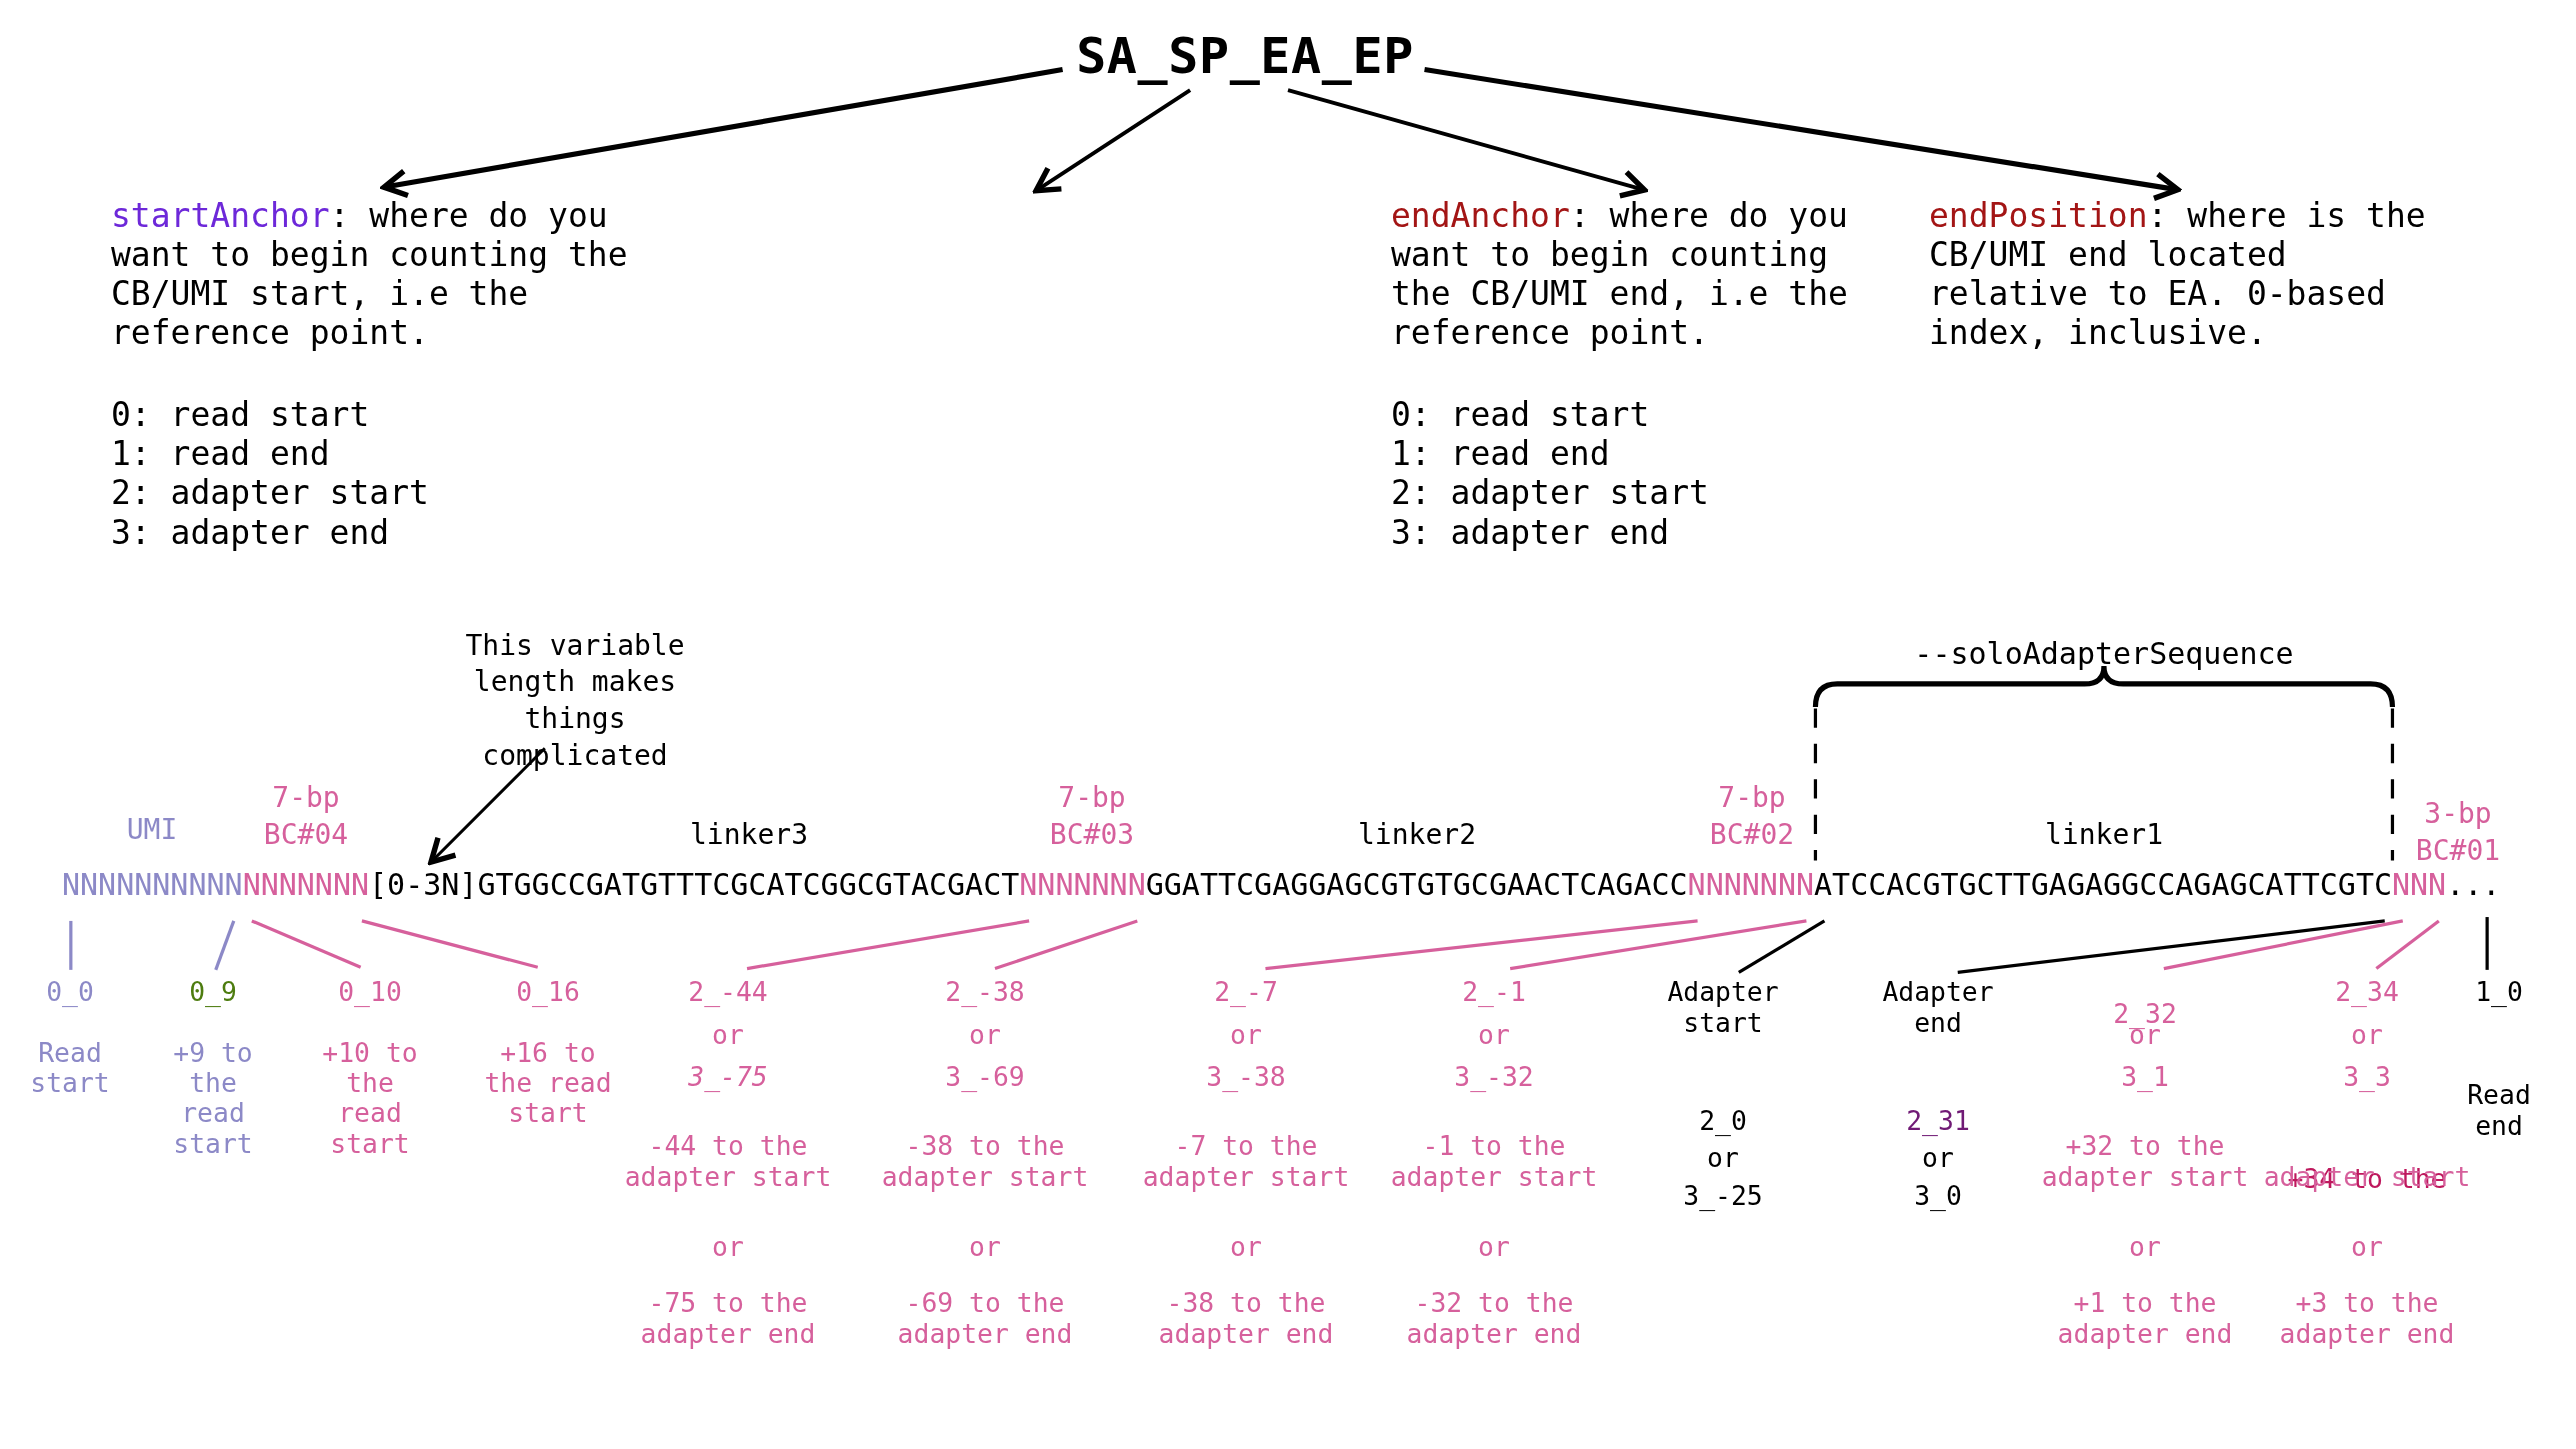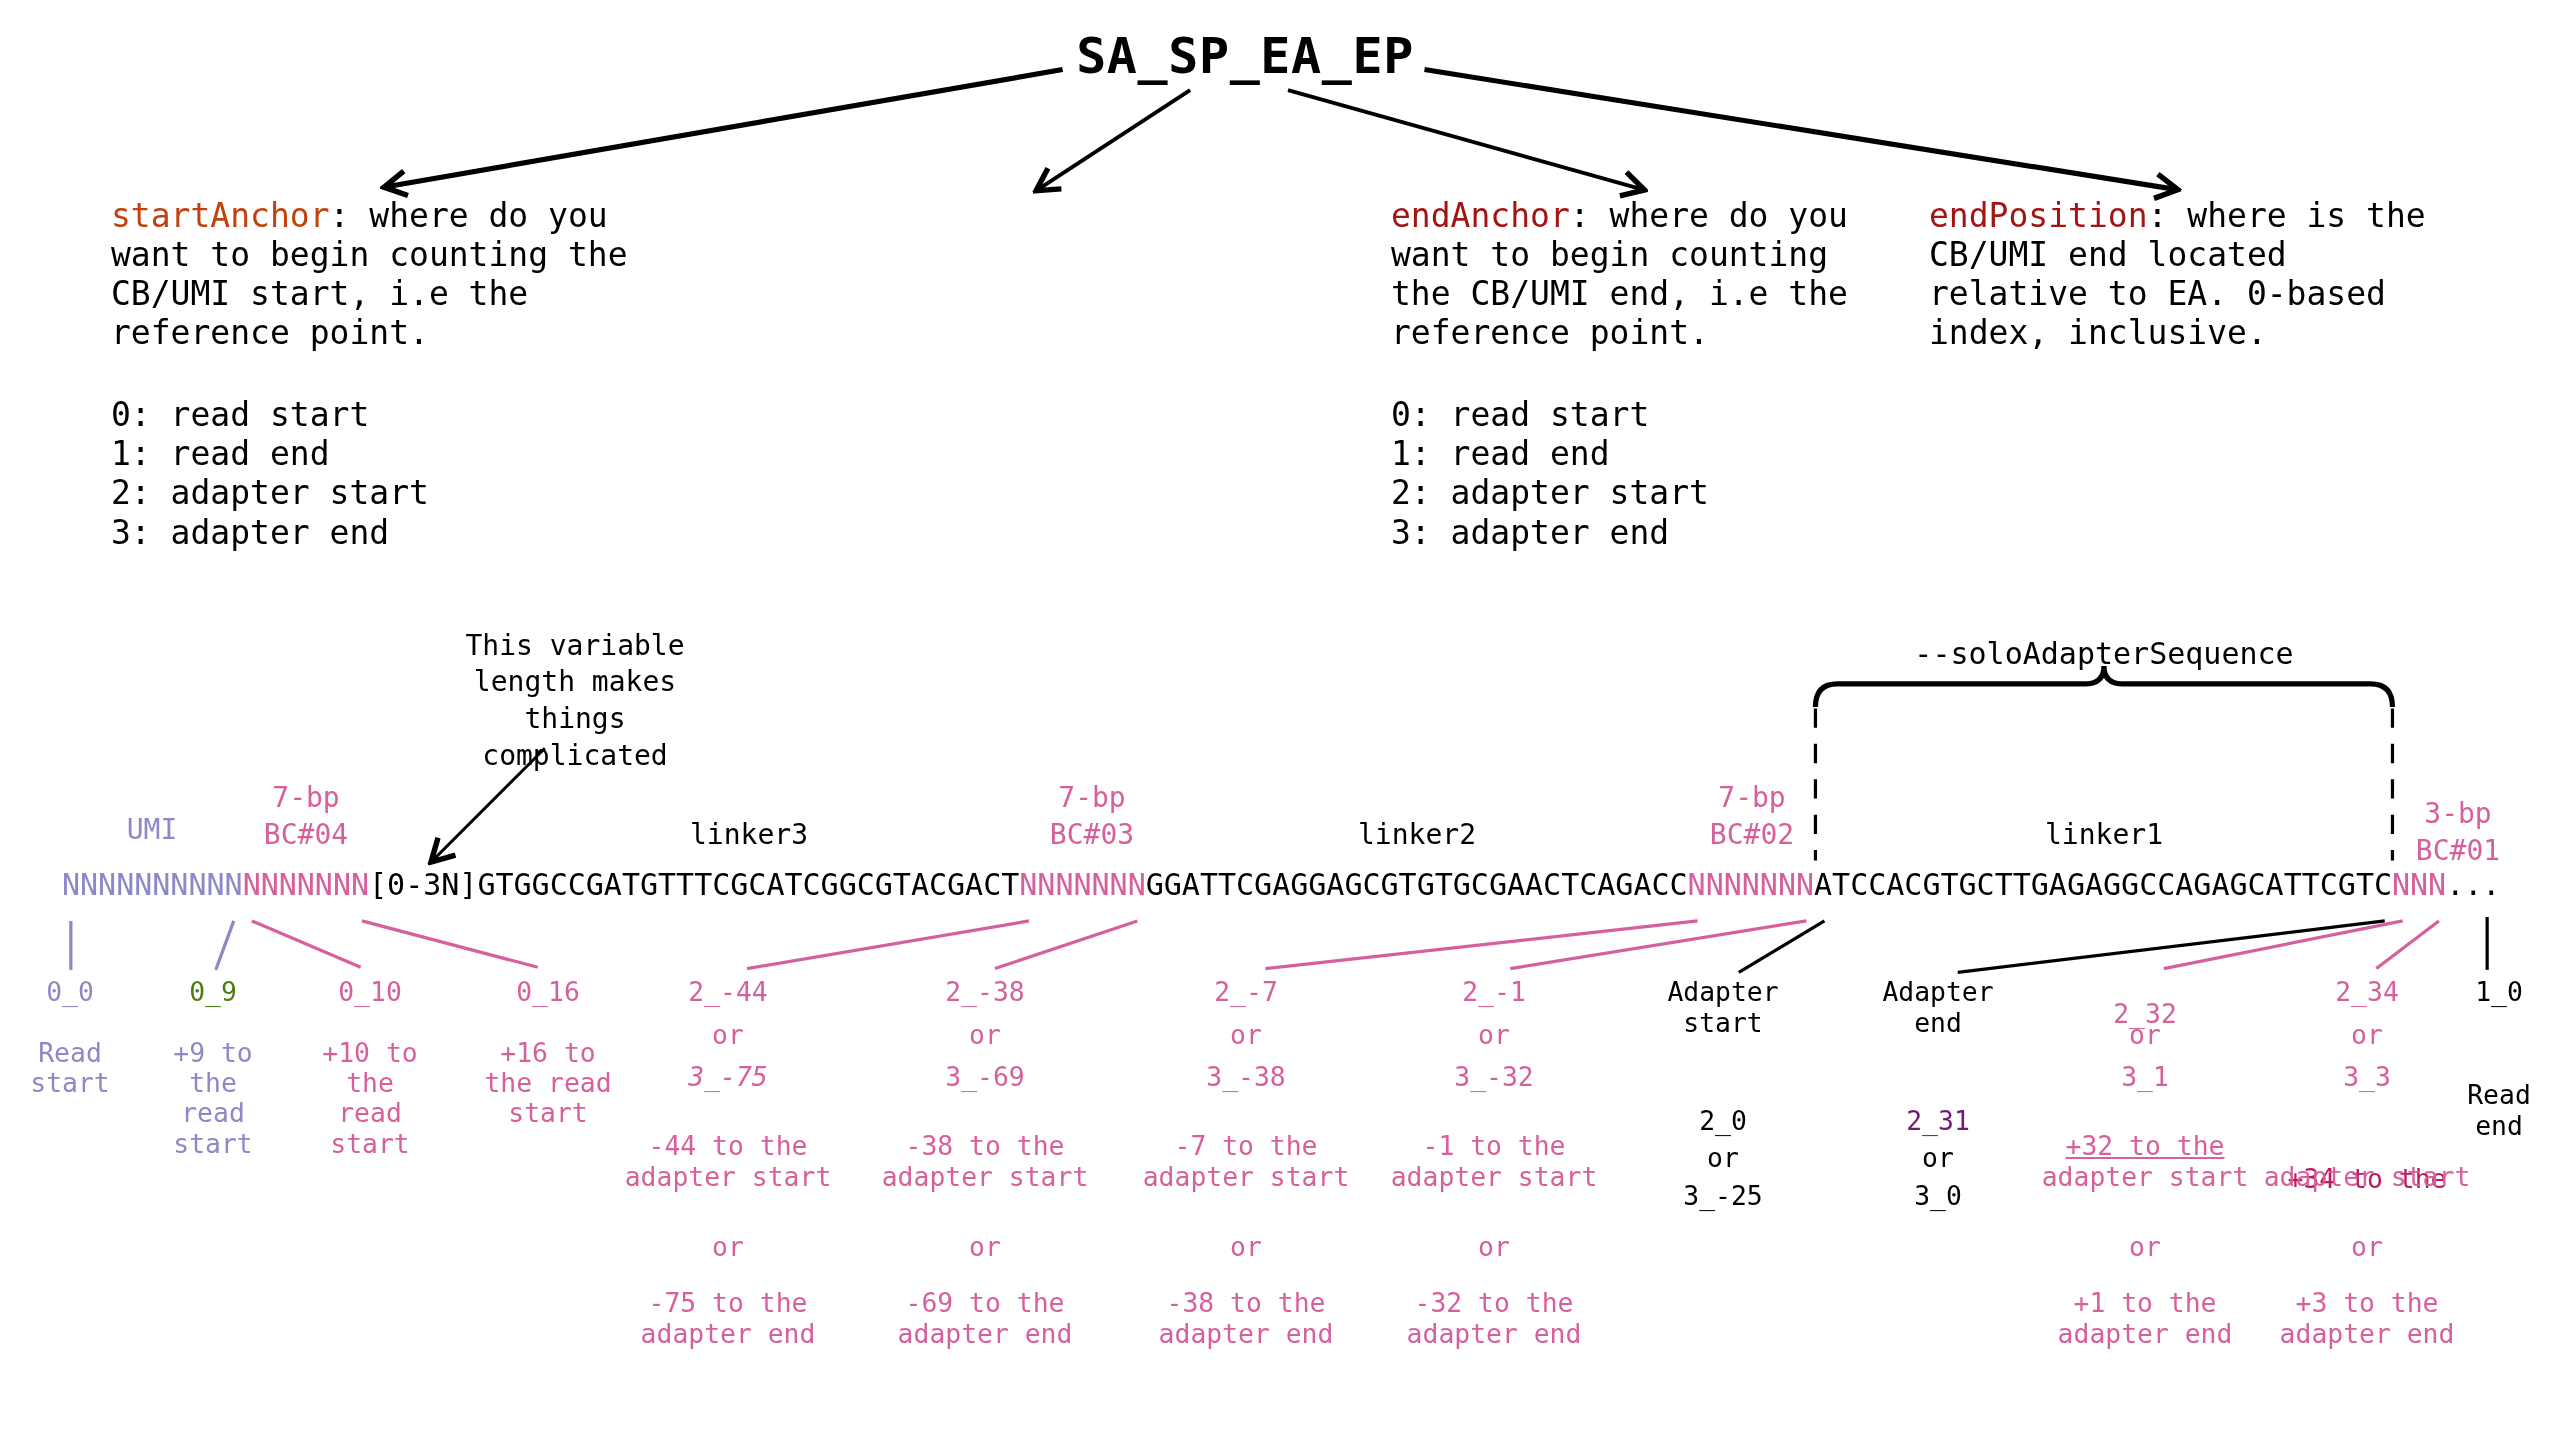--- a/index.html
+++ b/index.html
@@ -52,21 +52,21 @@
         <line x1="2636" y1="1430" x2="1965" y2="1504" stroke="#d6609c" stroke-width="5"></line>
         <line x1="2805" y1="1430" x2="2345" y2="1504" stroke="#d6609c" stroke-width="5"></line>
         <line x1="2833" y1="1430" x2="2700" y2="1510" stroke="#000000" stroke-width="5"></line>
         <line x1="3703" y1="1430" x2="3040" y2="1510" stroke="#000000" stroke-width="5"></line>
         <line x1="3731" y1="1430" x2="3360" y2="1504" stroke="#d6609c" stroke-width="5"></line>
         <line x1="3787" y1="1430" x2="3690" y2="1504" stroke="#d6609c" stroke-width="5"></line>
         <line x1="3862" y1="1424" x2="3862" y2="1506" stroke="#000000" stroke-width="5"></line>
       </g>
   </svg>
 
-  <div class="abs para" style="left:111px;top:196px;"><span class="kw" style="color: #c2410c;">startAnchor</span><span>: where do you
+  <div class="abs para" style="left:111px;top:196px;"><span class="kw" style="color: #6d28d9;">startAnchor</span><span>: where do you
 want to begin counting the
 CB/UMI start, i.e the
 reference point.</span></div>
   <div class="abs para" style="left:1391px;top:196px;"><span class="kw" style="color: rgb(163, 21, 21);">endAnchor</span><span>: where do you
 want to begin counting
 the CB/UMI end, i.e the
 reference point.</span></div>
   <div class="abs para" style="left:1929px;top:196px;"><span class="kw" style="color: rgb(163, 21, 21);">endPosition</span><span>: where is the
 CB/UMI end located
 relative to EA. 0-based
@@ -161,21 +161,21 @@
       <div class="abs ctr ann" style="left: 1723px; top: 1142px; color: rgb(0, 0, 0);">or</div>
       <div class="abs ctr ann" style="left: 1723px; top: 1180px; color: rgb(0, 0, 0);">3_-25</div>
       <div class="abs ctr ann" style="left: 1938px; top: 976px; color: rgb(0, 0, 0);">Adapter</div>
       <div class="abs ctr ann" style="left: 1938px; top: 1007px; color: rgb(0, 0, 0);">end</div>
       <div class="abs ctr ann" style="left: 1938px; top: 1105px; color: #701a75;">2_31</div>
       <div class="abs ctr ann" style="left: 1938px; top: 1142px; color: rgb(0, 0, 0);">or</div>
       <div class="abs ctr ann" style="left: 1938px; top: 1180px; color: rgb(0, 0, 0);">3_0</div>
       <div class="abs ctr ann" style="left: 2145px; top: 976px; color: rgb(214, 96, 156); margin-top: 22px;">2_32</div>
       <div class="abs ctr ann" style="left: 2145px; top: 1019px; color: rgb(214, 96, 156);">or</div>
       <div class="abs ctr ann" style="left: 2145px; top: 1061px; color: rgb(214, 96, 156);">3_1</div>
-      <div class="abs ctr ann" style="left: 2145px; top: 1130px; color: rgb(214, 96, 156); text-decoration: underline;">+32 to the</div>
+      <div class="abs ctr ann" style="left: 2145px; top: 1130px; color: rgb(214, 96, 156);">+32 to the</div>
       <div class="abs ctr ann" style="left: 2145px; top: 1161px; color: rgb(214, 96, 156);">adapter start</div>
       <div class="abs ctr ann" style="left: 2145px; top: 1231px; color: rgb(214, 96, 156);">or</div>
       <div class="abs ctr ann" style="left: 2145px; top: 1287px; color: rgb(214, 96, 156);">+1 to the</div>
       <div class="abs ctr ann" style="left: 2145px; top: 1318px; color: rgb(214, 96, 156);">adapter end</div>
       <div class="abs ctr ann" style="left: 2367px; top: 976px; color: rgb(214, 96, 156);">2_34</div>
       <div class="abs ctr ann" style="left: 2367px; top: 1019px; color: rgb(214, 96, 156);">or</div>
       <div class="abs ctr ann" style="left: 2367px; top: 1061px; color: rgb(214, 96, 156);">3_3</div>
       <div class="abs ctr ann" style="left: 2367px; top: 1163px; color: #be185d;">+34 to the</div>
       <div class="abs ctr ann" style="left: 2367px; top: 1161px; color: rgb(214, 96, 156);">adapter start</div>
       <div class="abs ctr ann" style="left: 2367px; top: 1231px; color: rgb(214, 96, 156);">or</div>

